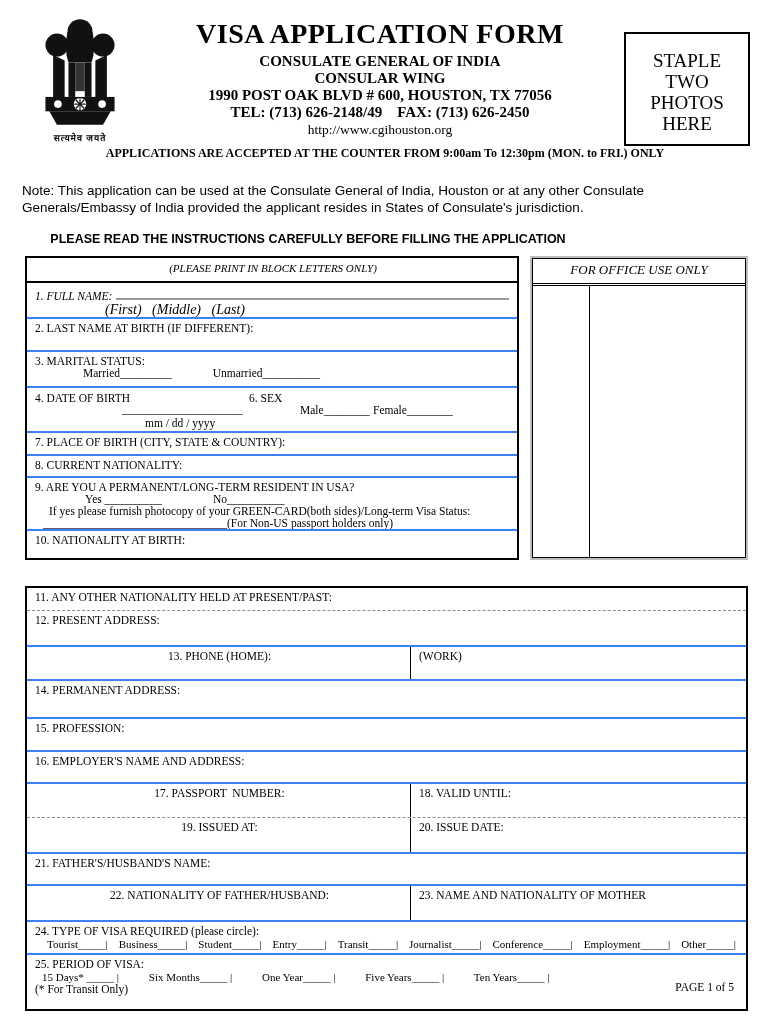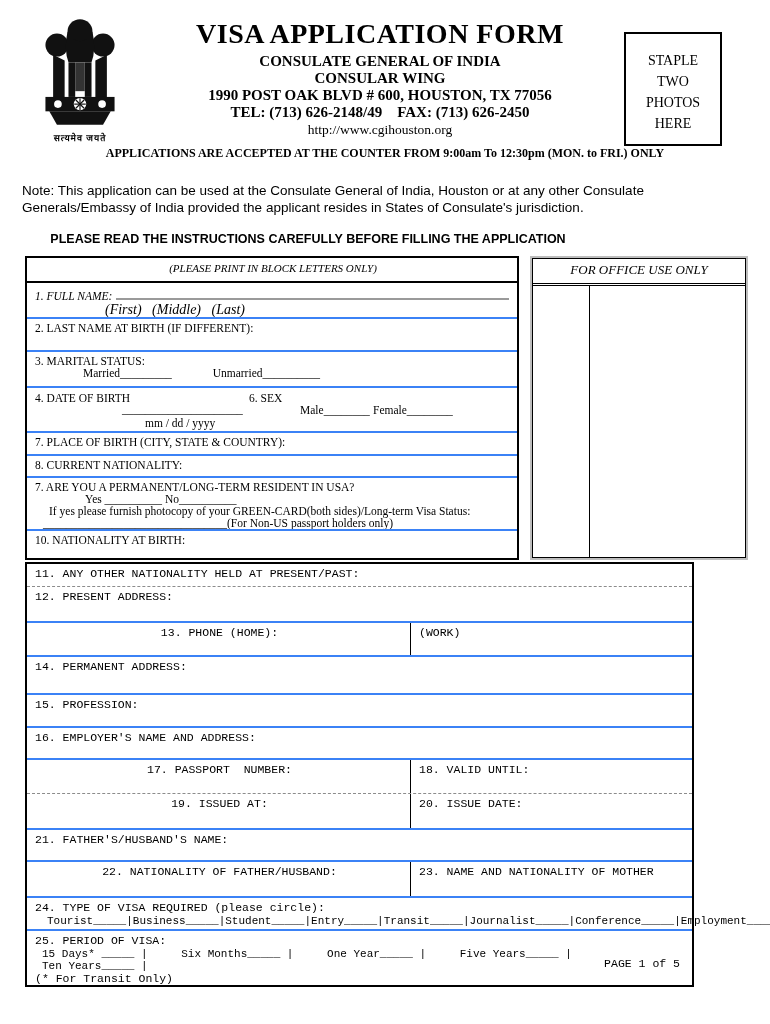--- a/index.html
+++ b/index.html
@@ -12,34 +12,34 @@
   .emblem svg{display:block;margin:0 auto;}
   .emblem-caption{font-size:9px;font-weight:bold;margin-top:1px;letter-spacing:1px;}
 
   .header-center{position:absolute;left:130px;top:18px;width:500px;text-align:center;}
   .form-title{font-size:28px;font-weight:bold;letter-spacing:.5px;}
   .org-block{margin-top:3px;font-weight:bold;font-size:15px;line-height:17px;}
   .website{font-weight:normal;font-size:13.5px;line-height:17px;}
   .counter-notice{position:absolute;left:0;top:146px;width:770px;text-align:center;
                   font-size:12px;font-weight:bold;}
 
-  .photo-box{position:absolute;left:624px;top:32px;width:98px;height:114px;
+  .photo-box{position:absolute;left:624px;top:32px;width:126px;height:114px;
              border:2px solid #000;box-sizing:border-box;text-align:center;
-             font-size:14px;line-height:21px;padding-top:16px;}
+             font-size:19px;line-height:21px;padding-top:16px;}
 
   
   .note{position:absolute;left:22px;top:182px;width:672px;
         font-family:"Liberation Sans",sans-serif;font-size:13.5px;line-height:17px;}
   .instructions{position:absolute;left:0;top:232px;width:616px;text-align:center;
         font-family:"Liberation Sans",sans-serif;font-size:12.5px;font-weight:bold;}
 
   
   .form-area{position:absolute;left:25px;top:256px;width:723px;height:739px;font-size:11.5px;}
   .left-box{position:absolute;left:0;top:0;width:494px;border:2px solid #000;box-sizing:border-box;}
-  .full-box{position:absolute;left:0;top:306px;width:669px;border:2px solid #000;box-sizing:border-box;font-family:Liberation Mono, monospace;}
+  .full-box{position:absolute;left:0;top:330px;width:723px;border:2px solid #000;box-sizing:border-box;}
   .row{position:relative;box-sizing:border-box;padding:3px 6px 0 8px;}
   .bt{border-top:2px solid #3b82f6;}
   .bt2{border-top:2px solid #000;font-style:italic;}
   .btd{border-top:1px dashed #8c8c8c;}
   .print-row{text-align:center;font-style:italic;font-size:11px;padding-top:4px;}
   .office-box{position:absolute;left:507px;top:2px;width:214px;height:300px;
               border:1px solid #000;outline:2px solid #bdbdbd;box-sizing:border-box;
               display:flex;flex-direction:column;}
   .office-title{height:21px;text-align:center;font-style:italic;font-size:13px;
                 border-bottom:3px double #000;padding-top:3px;box-sizing:content-box;}
@@ -160,24 +160,24 @@
 
       <div class="row bt" style="height:23px;">
         <span data-bind="form.f7.label">7. PLACE OF BIRTH (CITY, STATE &amp; COUNTRY):</span>
       </div>
 
       <div class="row bt" style="height:22px;">
         <span data-bind="form.f8.label">8. CURRENT NATIONALITY:</span>
       </div>
 
       <div class="row bt" style="height:53px;">
-        <div data-bind="form.f9.label">7. ARE YOU A PERMANENT/LONG-TERM RESIDENT IN USA?</div>
+        <div data-bind="form.f9.label">9. ARE YOU A PERMANENT/LONG-TERM RESIDENT IN USA?</div>
         <div style="margin-left:50px;">
           <span class="opt" data-bind="form.f9.opt_yes">Yes __________</span>
-          <span class="opt" style="" data-bind="form.f9.opt_no">No__________</span>
+          <span class="opt" style="margin-left:48px;" data-bind="form.f9.opt_no">No__________</span>
         </div>
         <div style="margin-left:14px;" data-bind="form.f9.note1">If yes please furnish photocopy of your GREEN-CARD(both sides)/Long-term Visa Status:</div>
         <div style="margin-left:8px;" data-bind="form.f9.note2">________________________________(For Non-US passport holders only)</div>
       </div>
 
       <div class="row bt" style="height:29px;">
         <span data-bind="form.f10.label">10. NATIONALITY AT BIRTH:</span>
       </div>
     </div>
 

